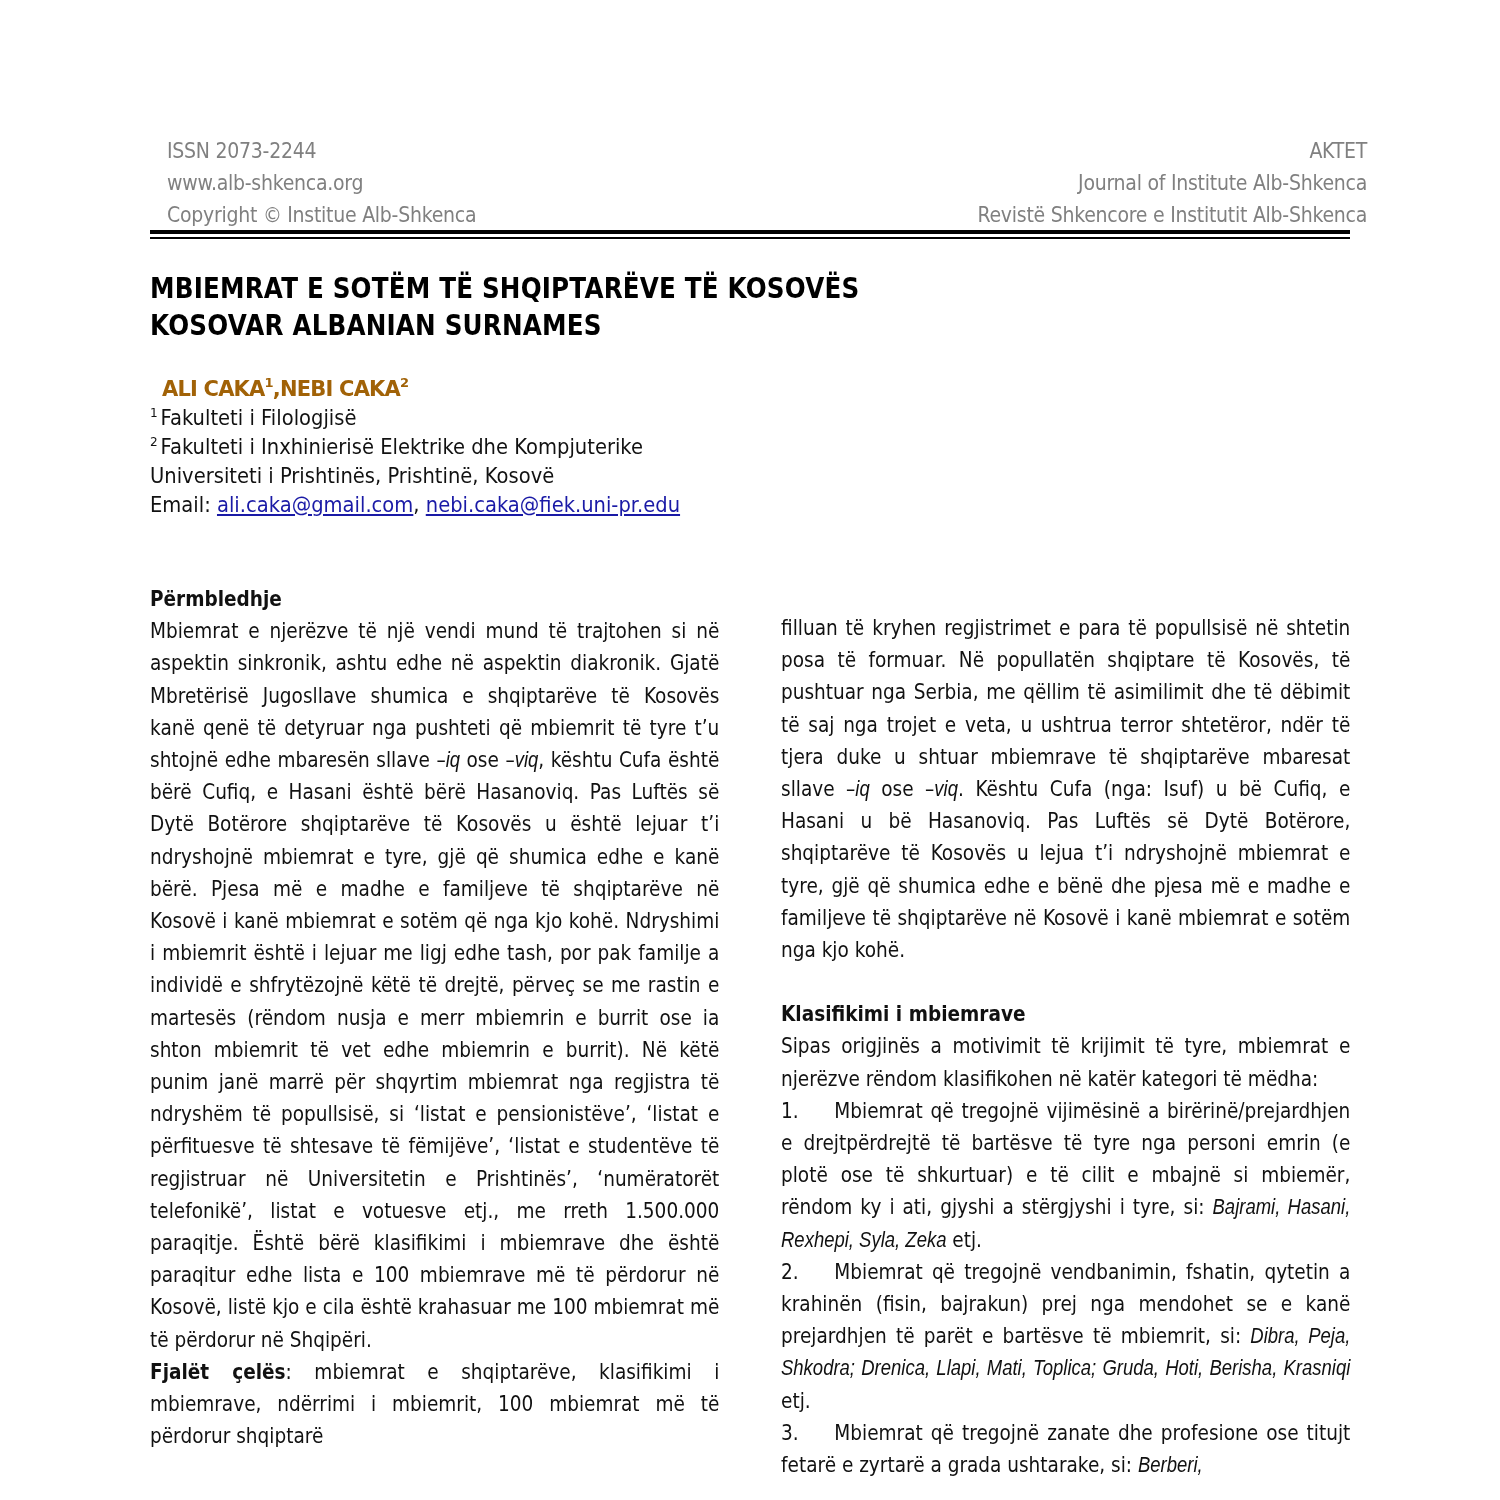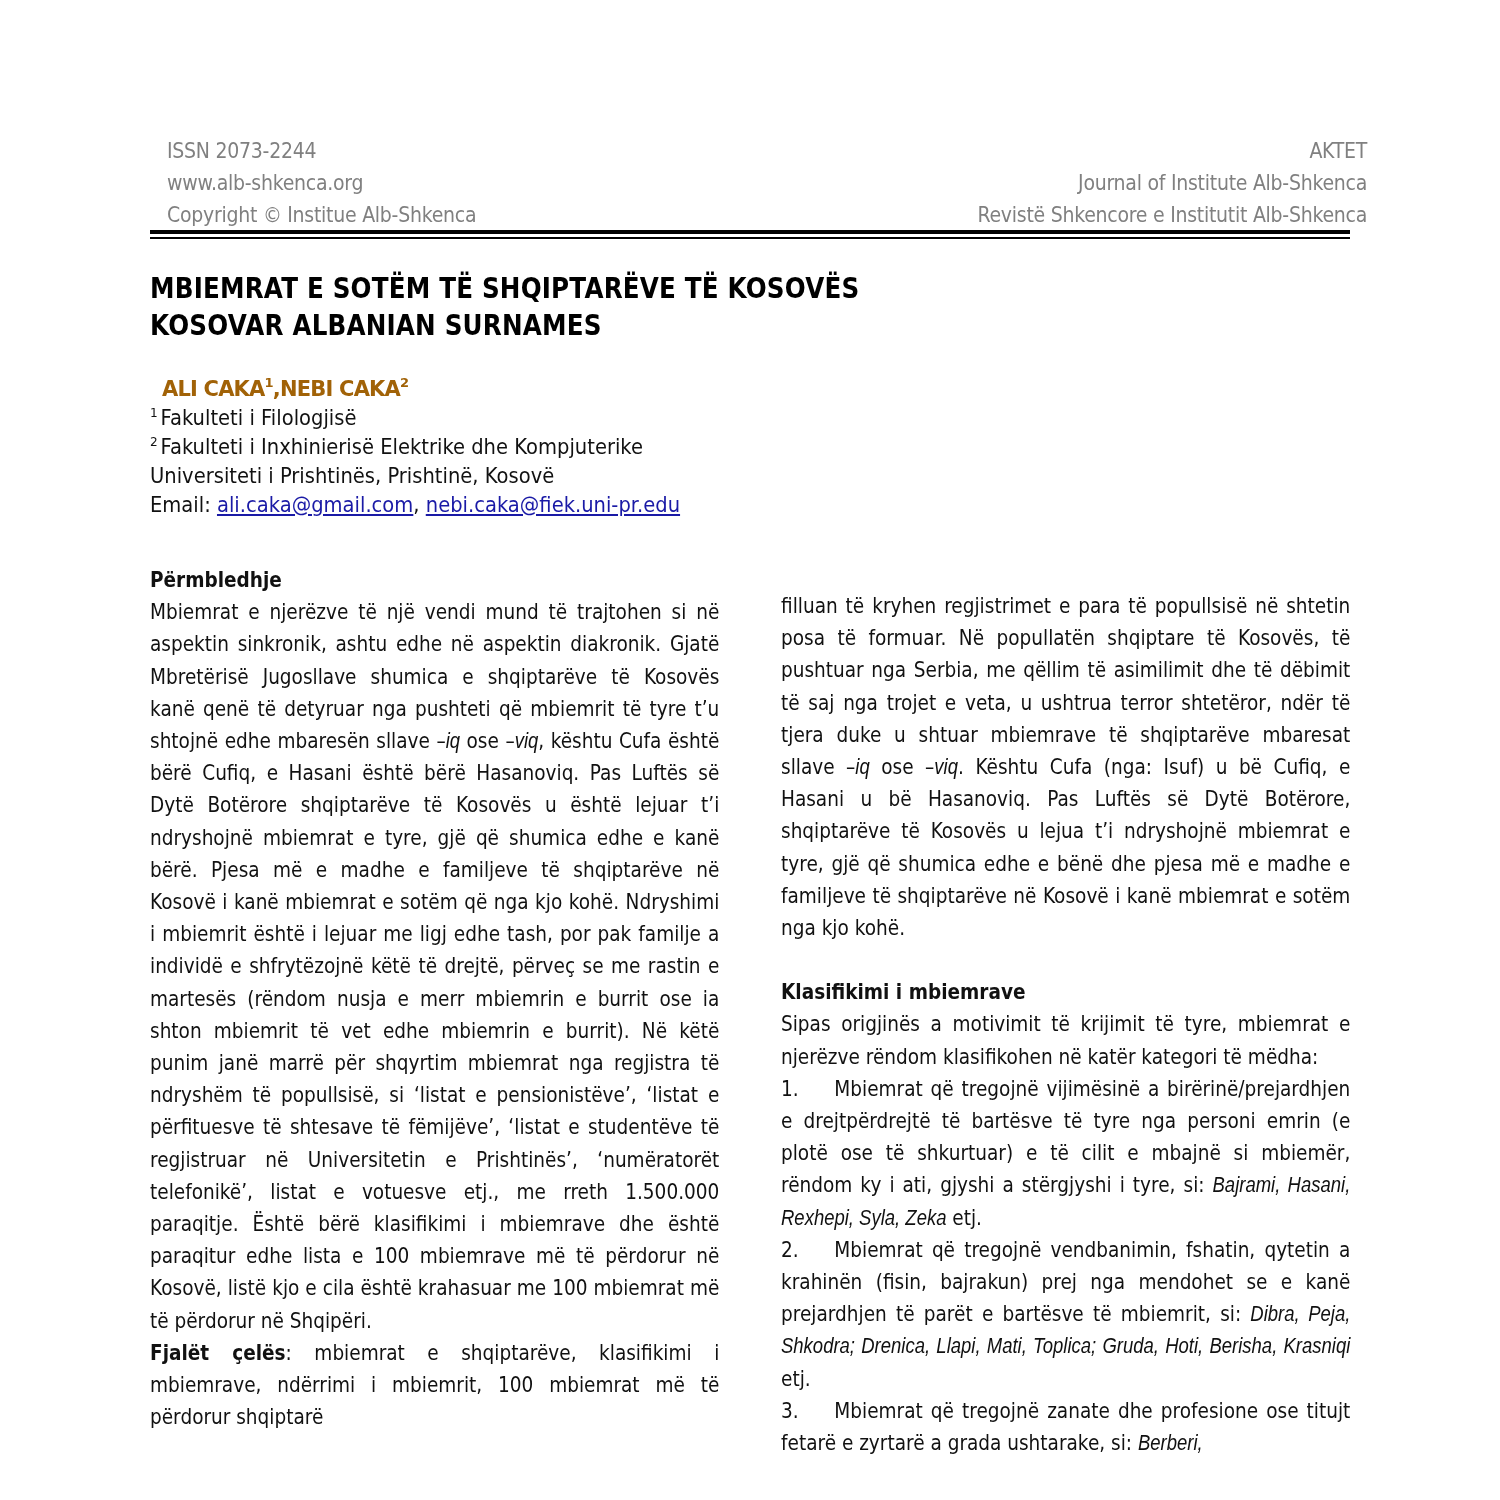--- a/index.html
+++ b/index.html
@@ -21,22 +21,22 @@
   .authors { position: absolute; top: 374px; left: 0; font-weight: bold; font-size: 21px; line-height: 30px;
              color: #a16207; white-space: nowrap; letter-spacing: -0.8px; margin-left: 12px; }
   .authors sup { font-size: 13px; vertical-align: 9px; line-height: 0; }
   .aff { position: absolute; top: 404px; left: 0; font-size: 21px; line-height: 29px; color: #111;
          white-space: nowrap; transform: scaleX(0.93); transform-origin: left top; }
   .aff sup { font-size: 13px; vertical-align: 8px; line-height: 0; margin-right: 3px; }
   .aff a { color: #1a1aa6; text-decoration: underline; }
 
   .col { position: absolute; width: 569px; font-size: 21.5px; line-height: 32.2px; color: #111;
          text-align: justify; font-family: "DejaVu Sans", sans-serif; }
-  .col-left { left: 0; top: 564px; }
-  .col-right { left: 631px; top: 590px; }
+  .col-left { left: 0; top: 583px; }
+  .col-right { left: 631px; top: 612px; }
   .col .txt { transform: scaleX(0.86); transform-origin: left top; width: 662px; }
   .col p { margin: 0; }
   .sec-h { font-weight: bold; }
   .it { font-style: italic; font-family: "Liberation Sans", sans-serif; }
   .num { display: inline-block; width: 62px; }
   .gap { height: 32px; }
 </style>
 </head>
 <body>
 

